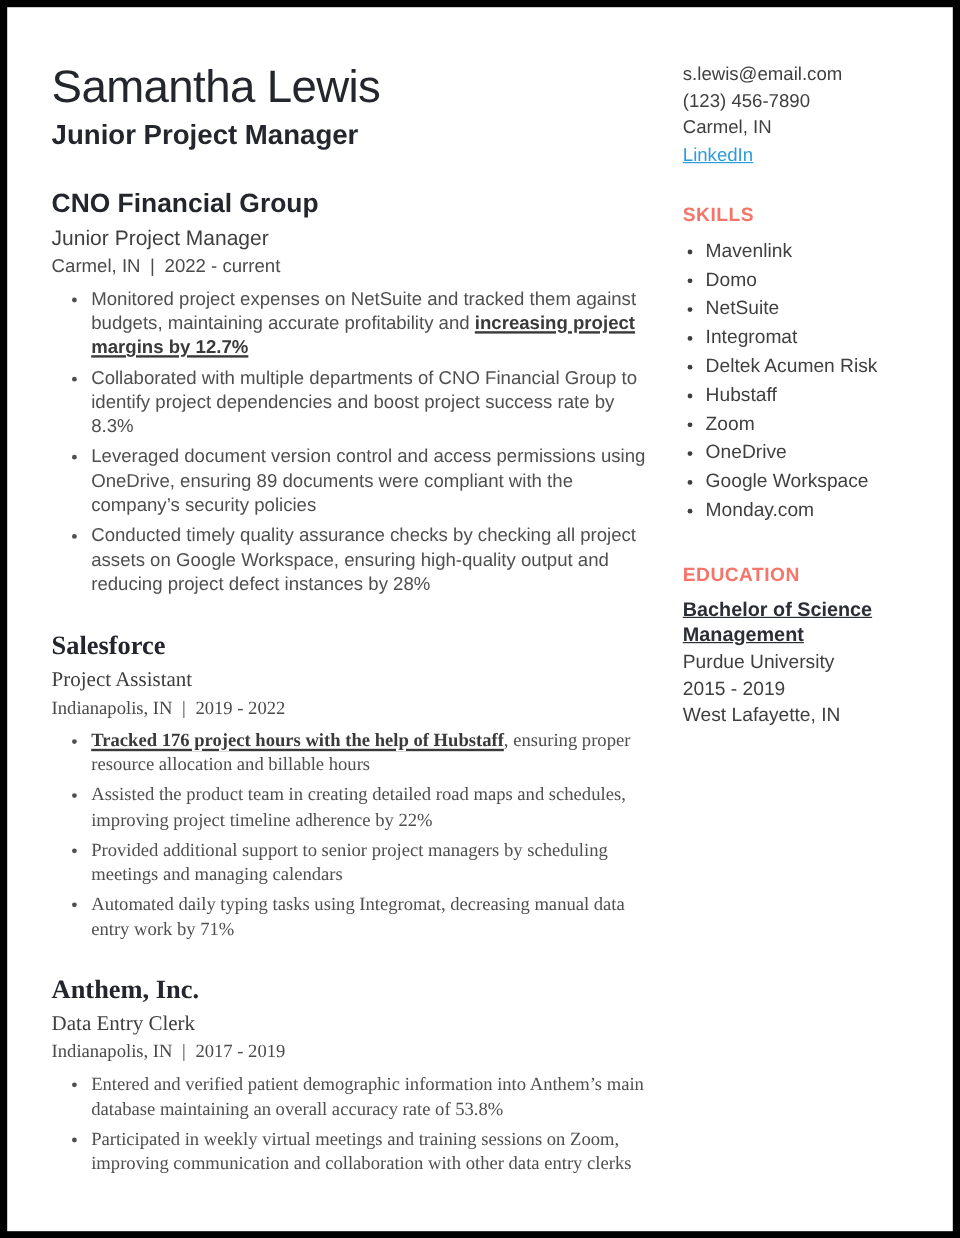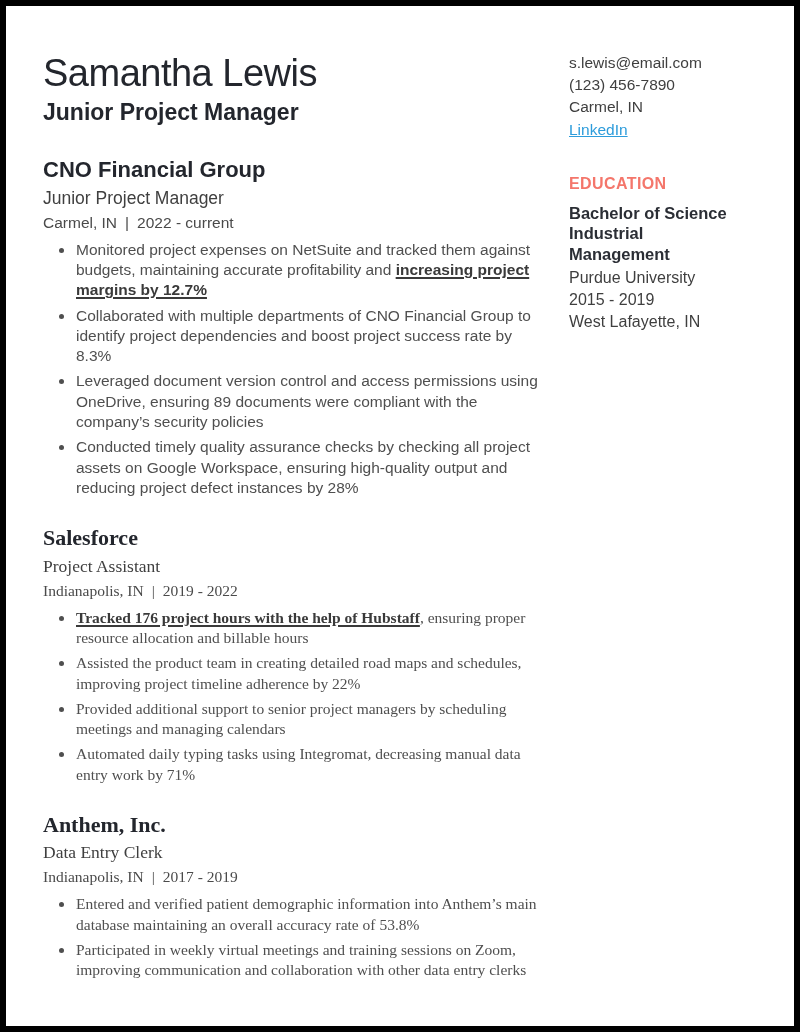--- a/index.html
+++ b/index.html
@@ -52,21 +52,21 @@
 
   
   .contact{font-size:15.5px;color:#3F3F3F;line-height:1.37;}
   .contact .line{margin-bottom:1px;}
   .contact a{color:var(--link);text-decoration:underline;cursor:pointer;}
   .skills-block{margin-top:31px;}
   .skills-list{margin:11px 0 0;padding-left:19px;list-style:disc;color:#3F3F3F;
     font-size:16px;line-height:1.25;}
   .skills-list li{margin-bottom:4px;}
   .edu-block{margin-top:35px;}
-  .degree{margin-top:10px;font-size:16.5px;font-weight:700;color:#2B2E35;line-height:1.27;}
+  .degree{margin-top:10px;font-size:16.5px;font-weight:700;color:#2B2E35;line-height:1.27;text-decoration:underline;}
   .edu-line{font-size:16px;color:#3F3F3F;line-height:1.36;}
   .edu-school{margin-top:2px;}
 </style>
 </head>
 <body>
 
 <div class="page">
 
   <div class="col-left">
 
@@ -123,26 +123,40 @@
 
   <div class="col-right">
 
     <div class="contact">
       <div class="line">s.lewis@email.com</div>
       <div class="line">(123) 456-7890</div>
       <div class="line">Carmel, IN</div>
       <div class="line"><a>LinkedIn</a></div>
     </div>
 
+    <section class="skills-block">
+      <div class="section-label">SKILLS</div>
+      <ul class="skills-list">
+        <li>Mavenlink</li>
+        <li>Domo</li>
+        <li>NetSuite</li>
+        <li>Integromat</li>
+        <li>Deltek Acumen Risk</li>
+        <li>Hubstaff</li>
+        <li>Zoom</li>
+        <li>OneDrive</li>
+        <li>Google Workspace</li>
+        <li>Monday.com</li>
+      </ul>
+    </section>
 
     <section class="edu-block">
       <div class="section-label">EDUCATION</div>
       <div class="degree">
         <div>Bachelor of Science</div>
-        <div>Industrial</div>
         <div>Management</div>
       </div>
       <div class="edu-line edu-school">Purdue University</div>
       <div class="edu-line">2015 - 2019</div>
       <div class="edu-line">West Lafayette, IN</div>
     </section>
 
   </div>
 </div>
 

